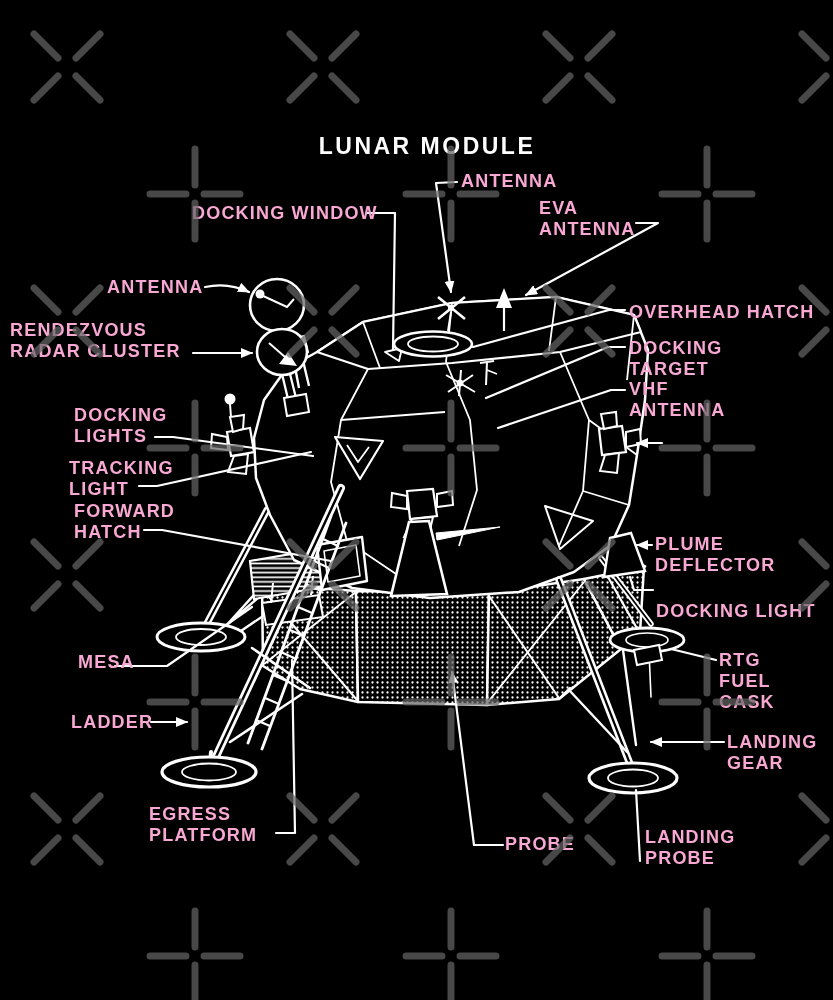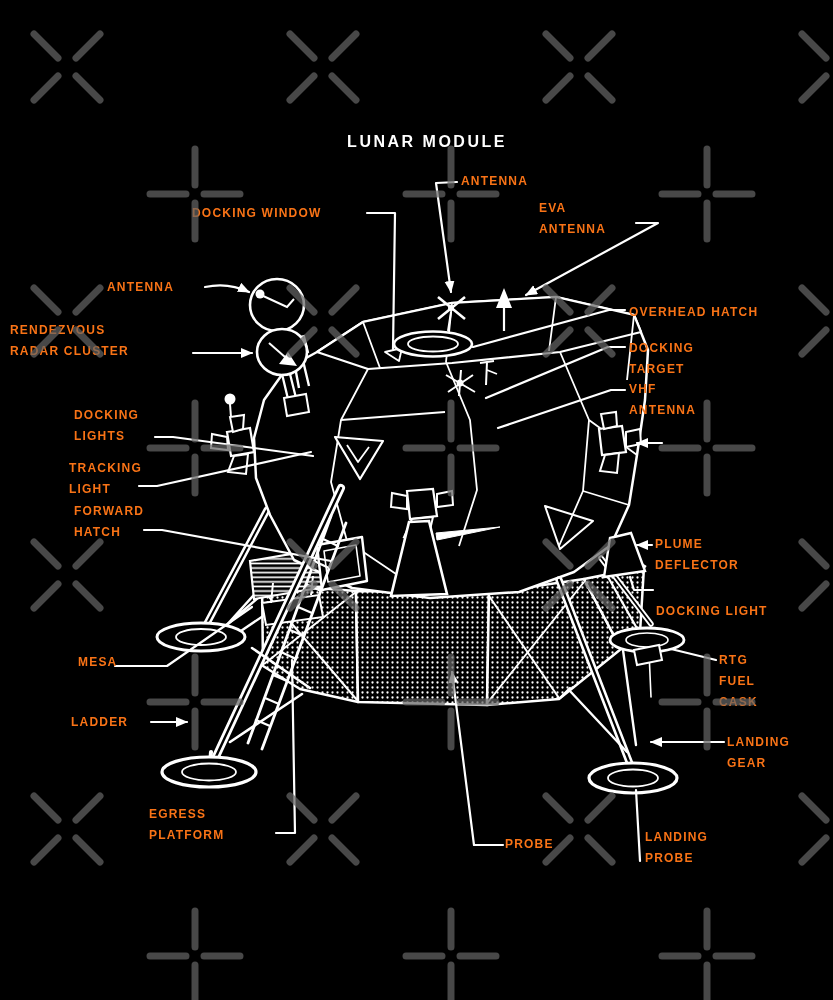--- a/index.html
+++ b/index.html
@@ -2,26 +2,26 @@
 <html><head>
 <meta charset="utf-8">
 <style>
   html,body{margin:0;padding:0;background:#000;}
   #stage{
     position:relative;width:833px;height:1000px;background:#000;
     overflow:hidden;font-family:"Liberation Sans",sans-serif;
   }
   #stage svg{position:absolute;left:0;top:0;}
   .lbl{
-    position:absolute;color:#f97316;font-size:12px;font-weight:bold;
+    position:absolute;color:#f9a8d4;font-size:18px;font-weight:bold;
     letter-spacing:1.2px;line-height:21px;white-space:pre-line;
     -webkit-font-smoothing:antialiased;
   }
   .title{
-    position:absolute;color:#fff;font-size:16px;font-weight:bold;
+    position:absolute;color:#fff;font-size:23px;font-weight:bold;
     letter-spacing:2.5px;transform:translateX(-50%);white-space:nowrap;
   }
   #wm{pointer-events:none;}
 </style>
 </head>
 <body>
 
 <div id="stage">
 
   <svg width="833" height="1000" viewBox="0 0 833 1000">

